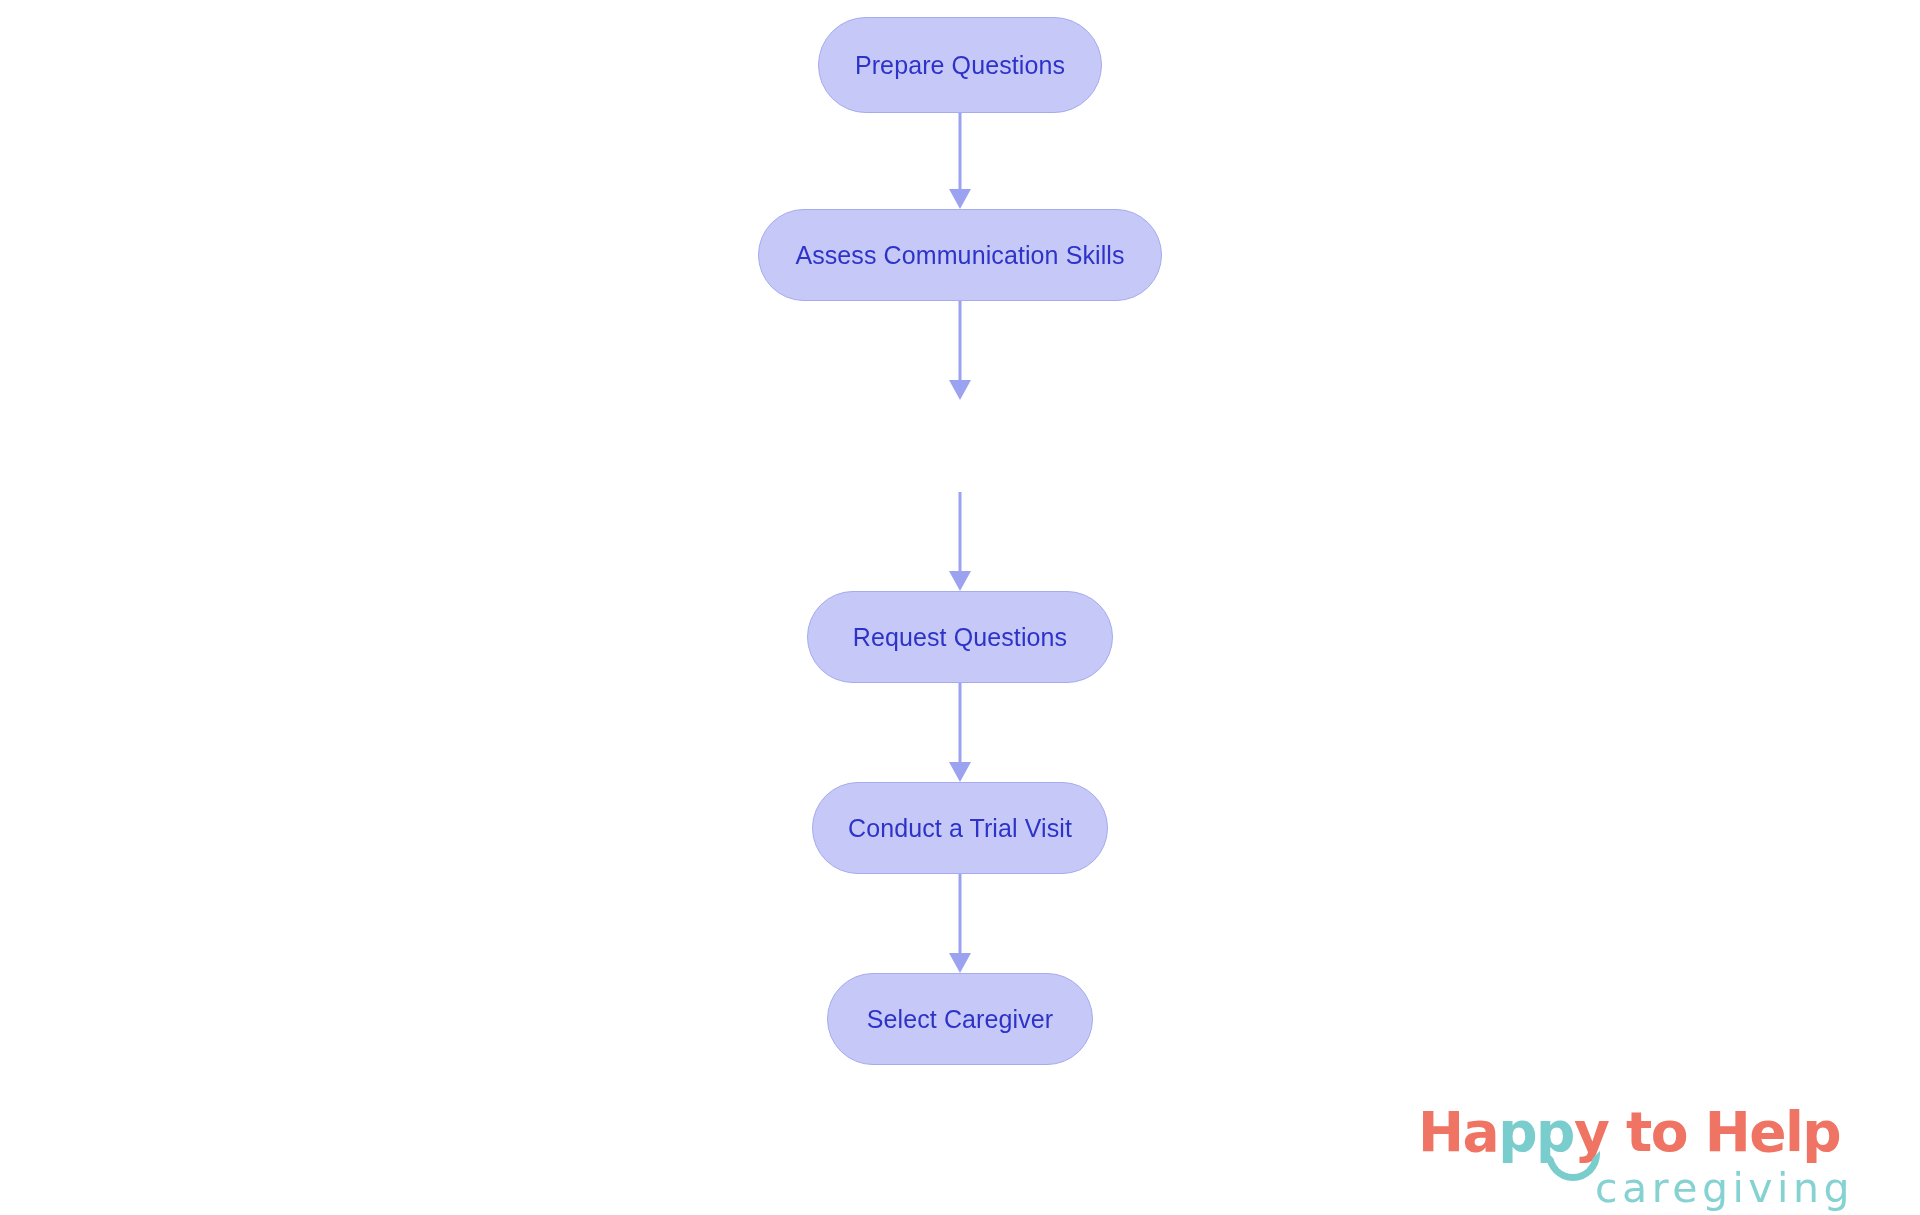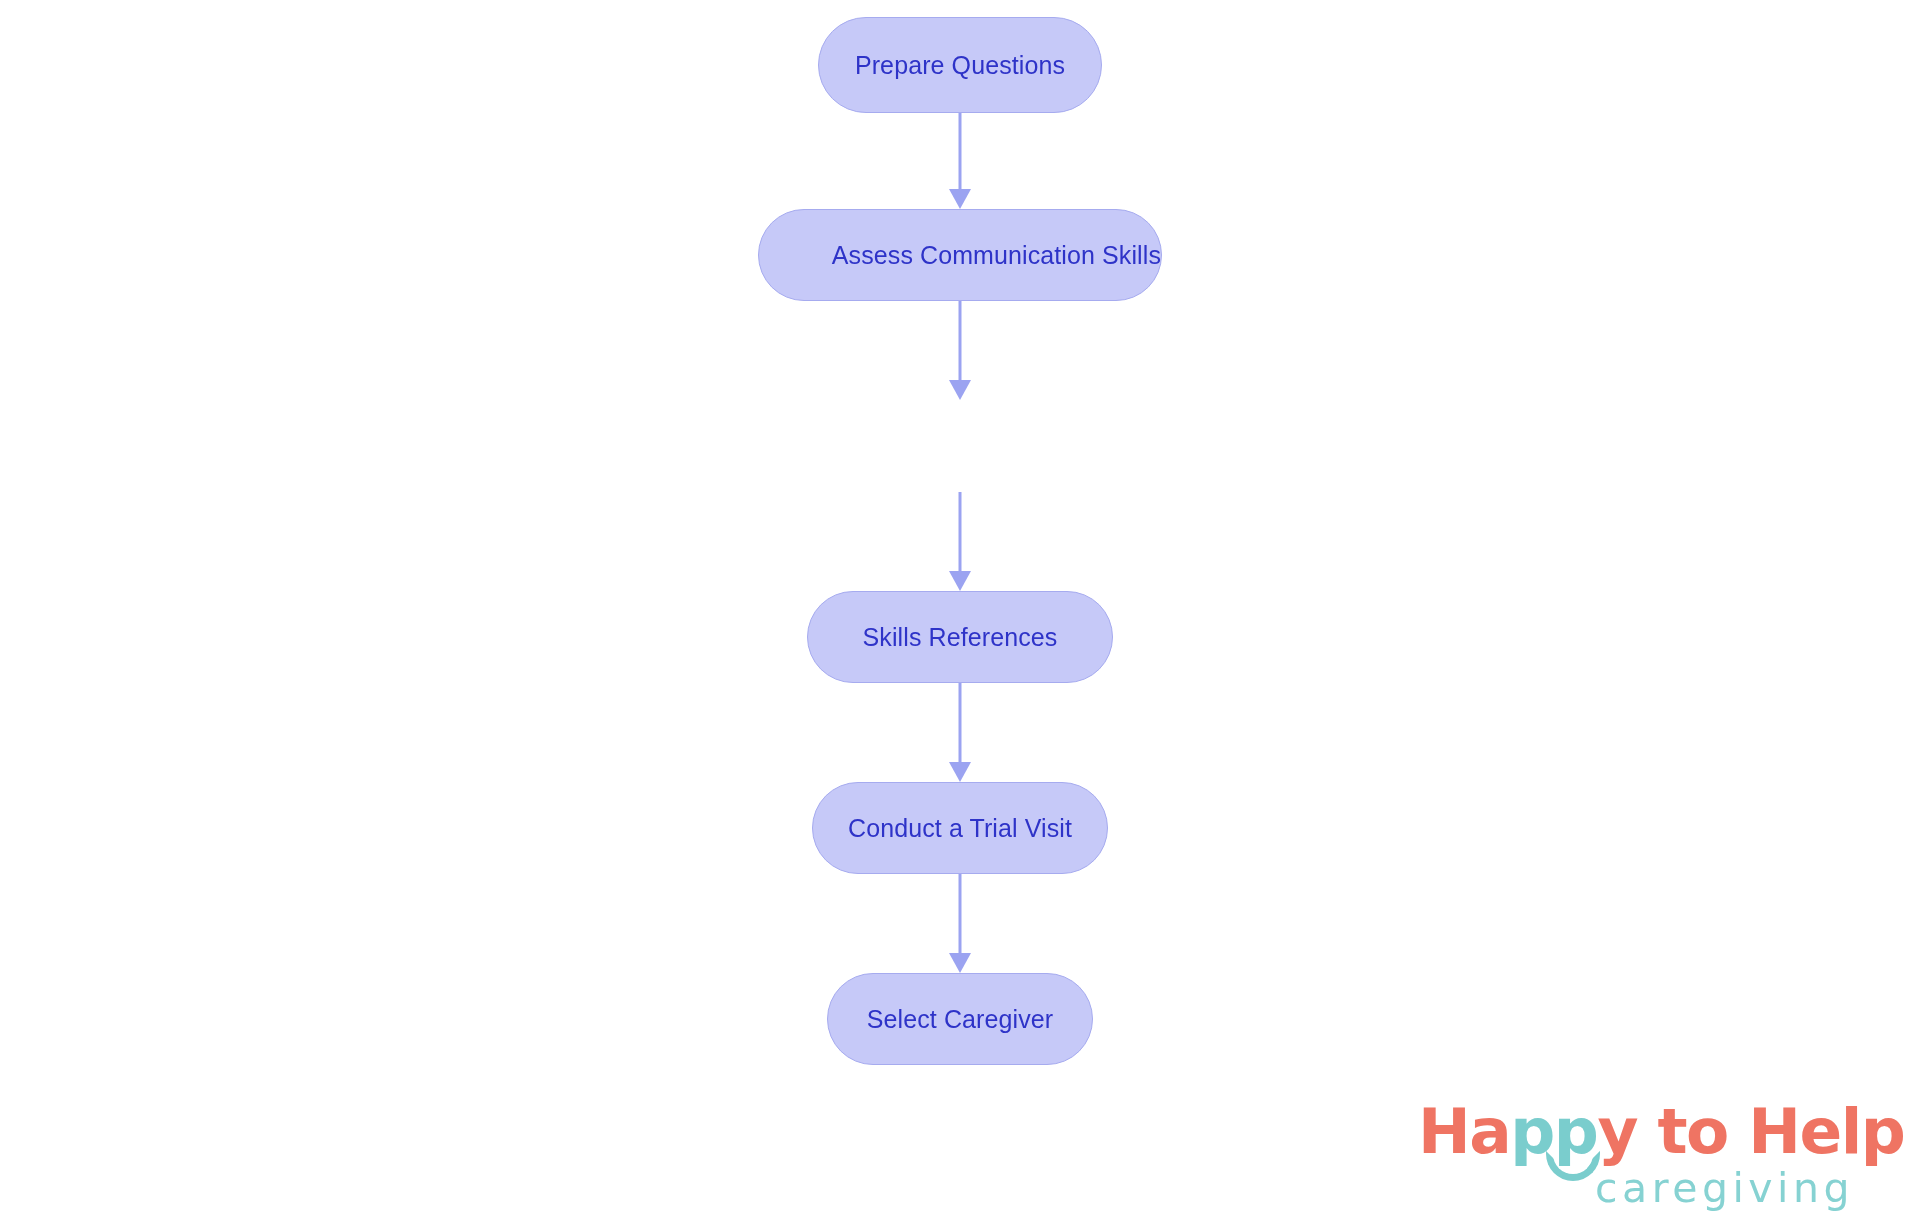--- a/index.html
+++ b/index.html
@@ -91,21 +91,21 @@
     height: 112px;
   }
   .logo-wordmark {
     position: absolute;
     left: 0;
     top: 0;
     width: 440px;
     height: 74px;
     font-family: "DejaVu Sans", sans-serif;
     font-weight: 700;
-    font-size: 63px;
+    font-size: 55px;
     line-height: 74px;
     letter-spacing: -1.5px;
     white-space: nowrap;
     text-align: left;
   }
   .wm-coral { color: #ef7463; }
   .wm-teal  { color: #7acdcd; }
 
   .logo-smile {
     position: absolute;
@@ -143,37 +143,37 @@
 
     <div class="node" id="node-1" style="left: 818px; top: 17px; width: 284px; height: 96px;">
       <span class="node-label">Prepare Questions</span>
     </div>
 
     <div class="connector" id="conn-1" style="left: 948px; top: 113px; height: 96px;">
       <div class="stem" style="height: 76px;"></div>
       <div class="head"></div>
     </div>
 
-    <div class="node" id="node-2" style="left: 758px; top: 209px; width: 404px; height: 92px; justify-content: flex-end;">
+    <div class="node" id="node-2" style="left: 758px; top: 209px; width: 404px; height: 92px;">
       <span class="node-label">Assess Communication Skills</span>
     </div>
 
     <div class="connector" id="conn-2" style="left: 948px; top: 301px; height: 99px;">
       <div class="stem" style="height: 79px;"></div>
       <div class="head"></div>
     </div>
 
 
     <div class="connector" id="conn-3" style="left: 948px; top: 492px; height: 99px;">
       <div class="stem" style="height: 79px;"></div>
       <div class="head"></div>
     </div>
 
     <div class="node" id="node-4" style="left: 807px; top: 591px; width: 306px; height: 92px;">
-      <span class="node-label">Skills References</span>
+      <span class="node-label">Request Questions</span>
     </div>
 
     <div class="connector" id="conn-4" style="left: 948px; top: 683px; height: 99px;">
       <div class="stem" style="height: 79px;"></div>
       <div class="head"></div>
     </div>
 
     <div class="node" id="node-5" style="left: 812px; top: 782px; width: 296px; height: 92px;">
       <span class="node-label">Conduct a Trial Visit</span>
     </div>

